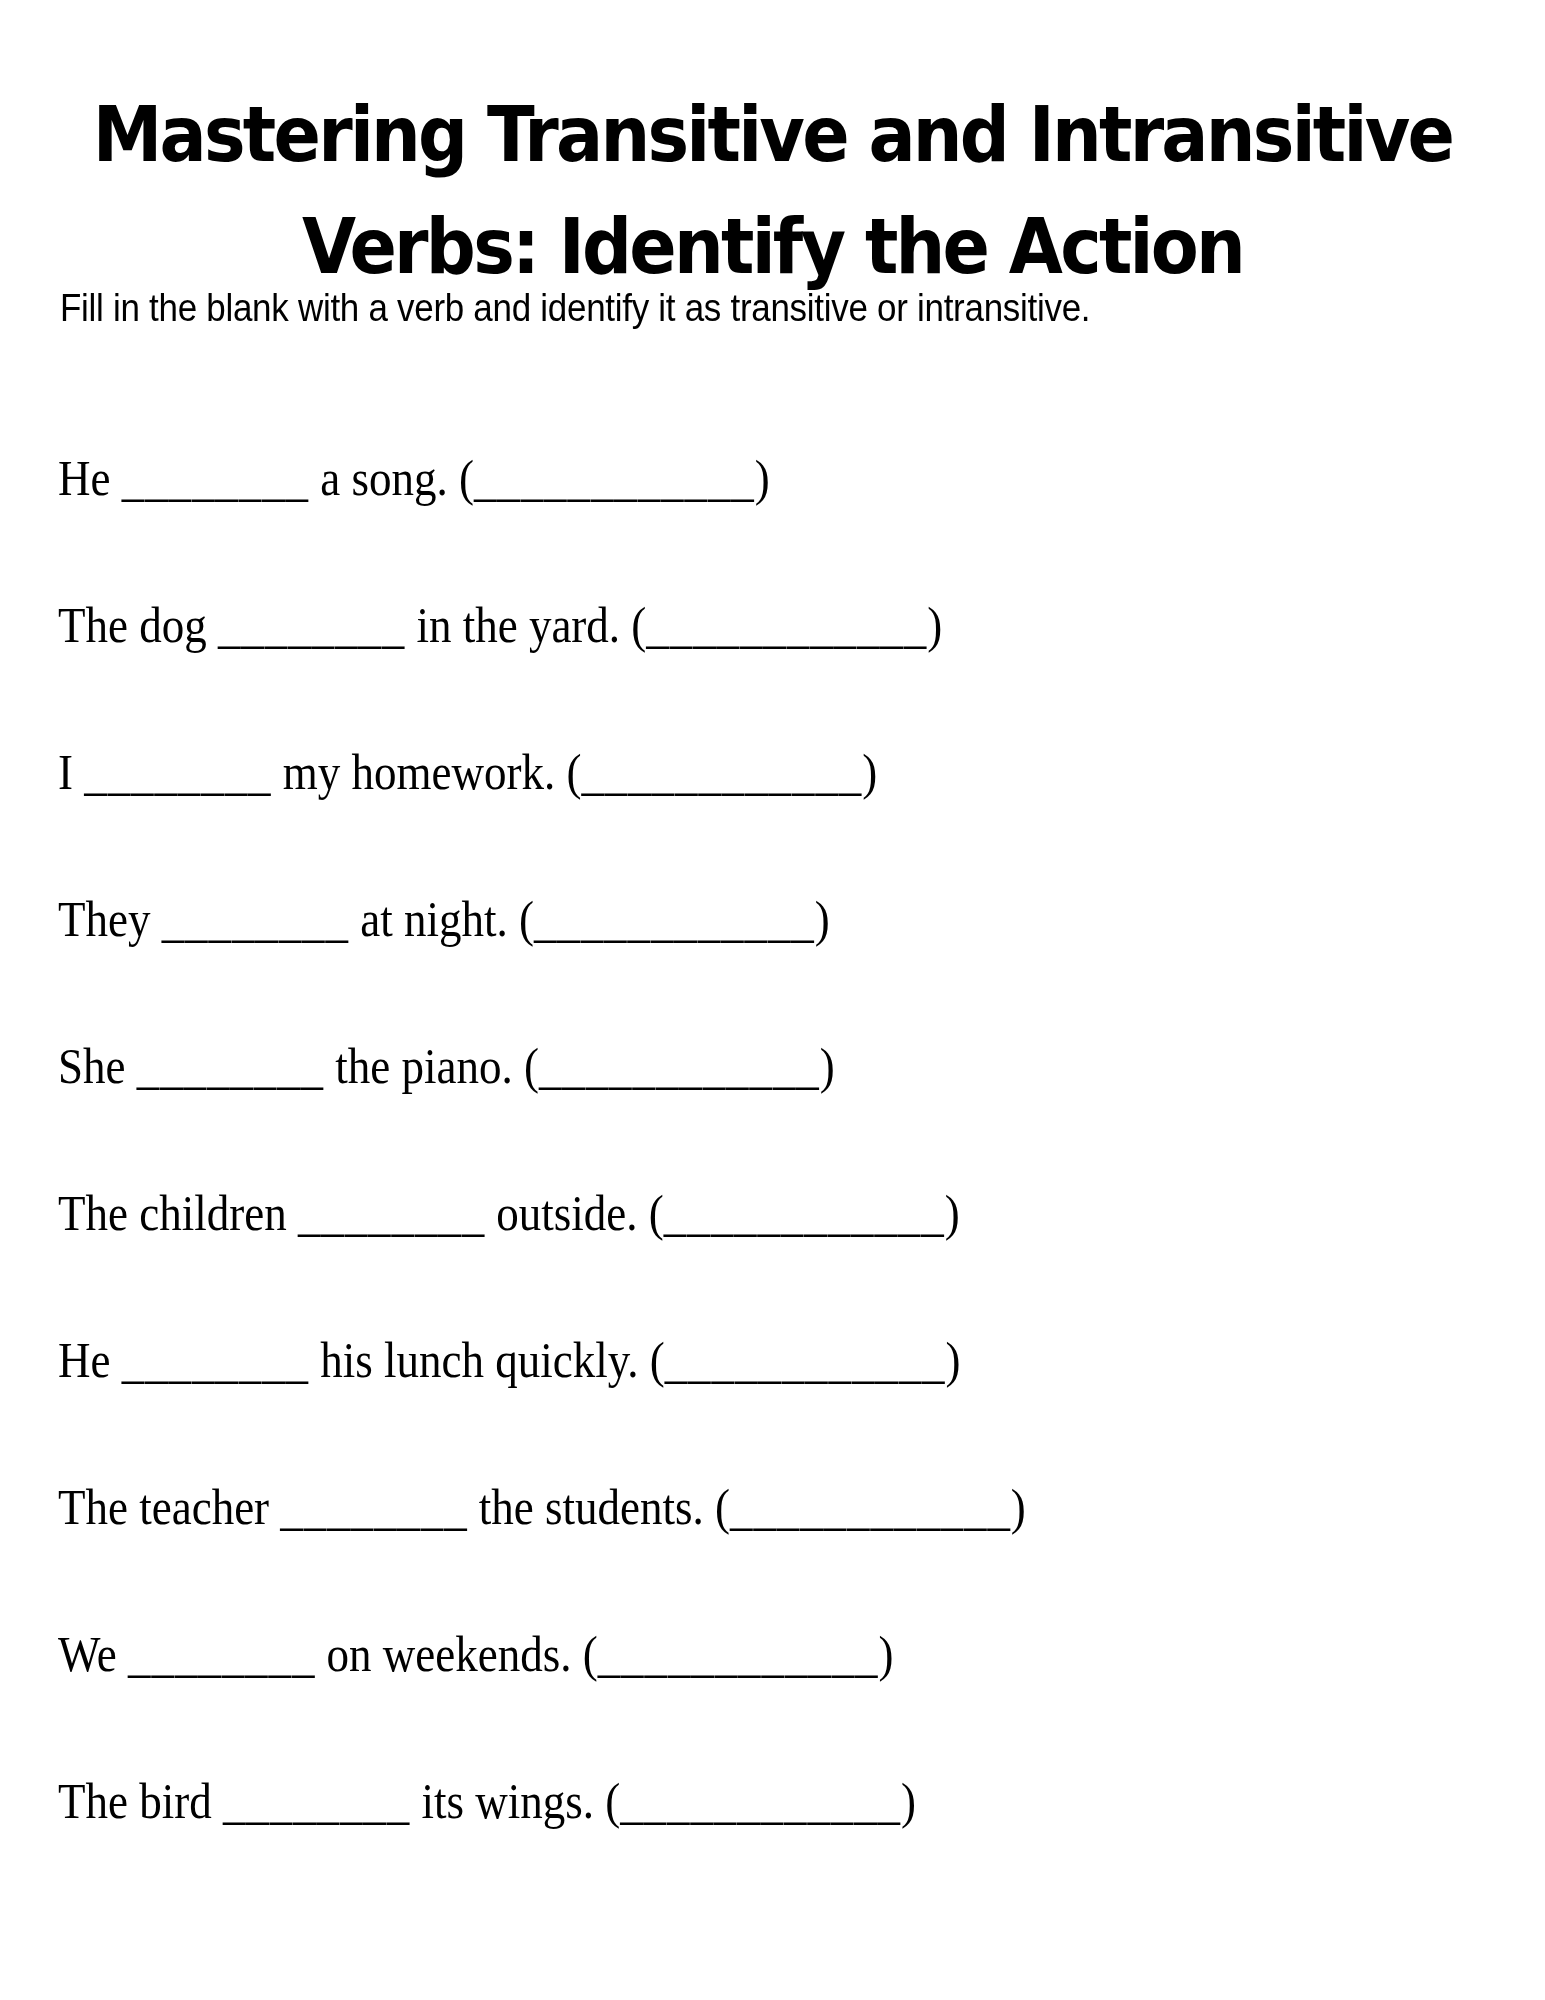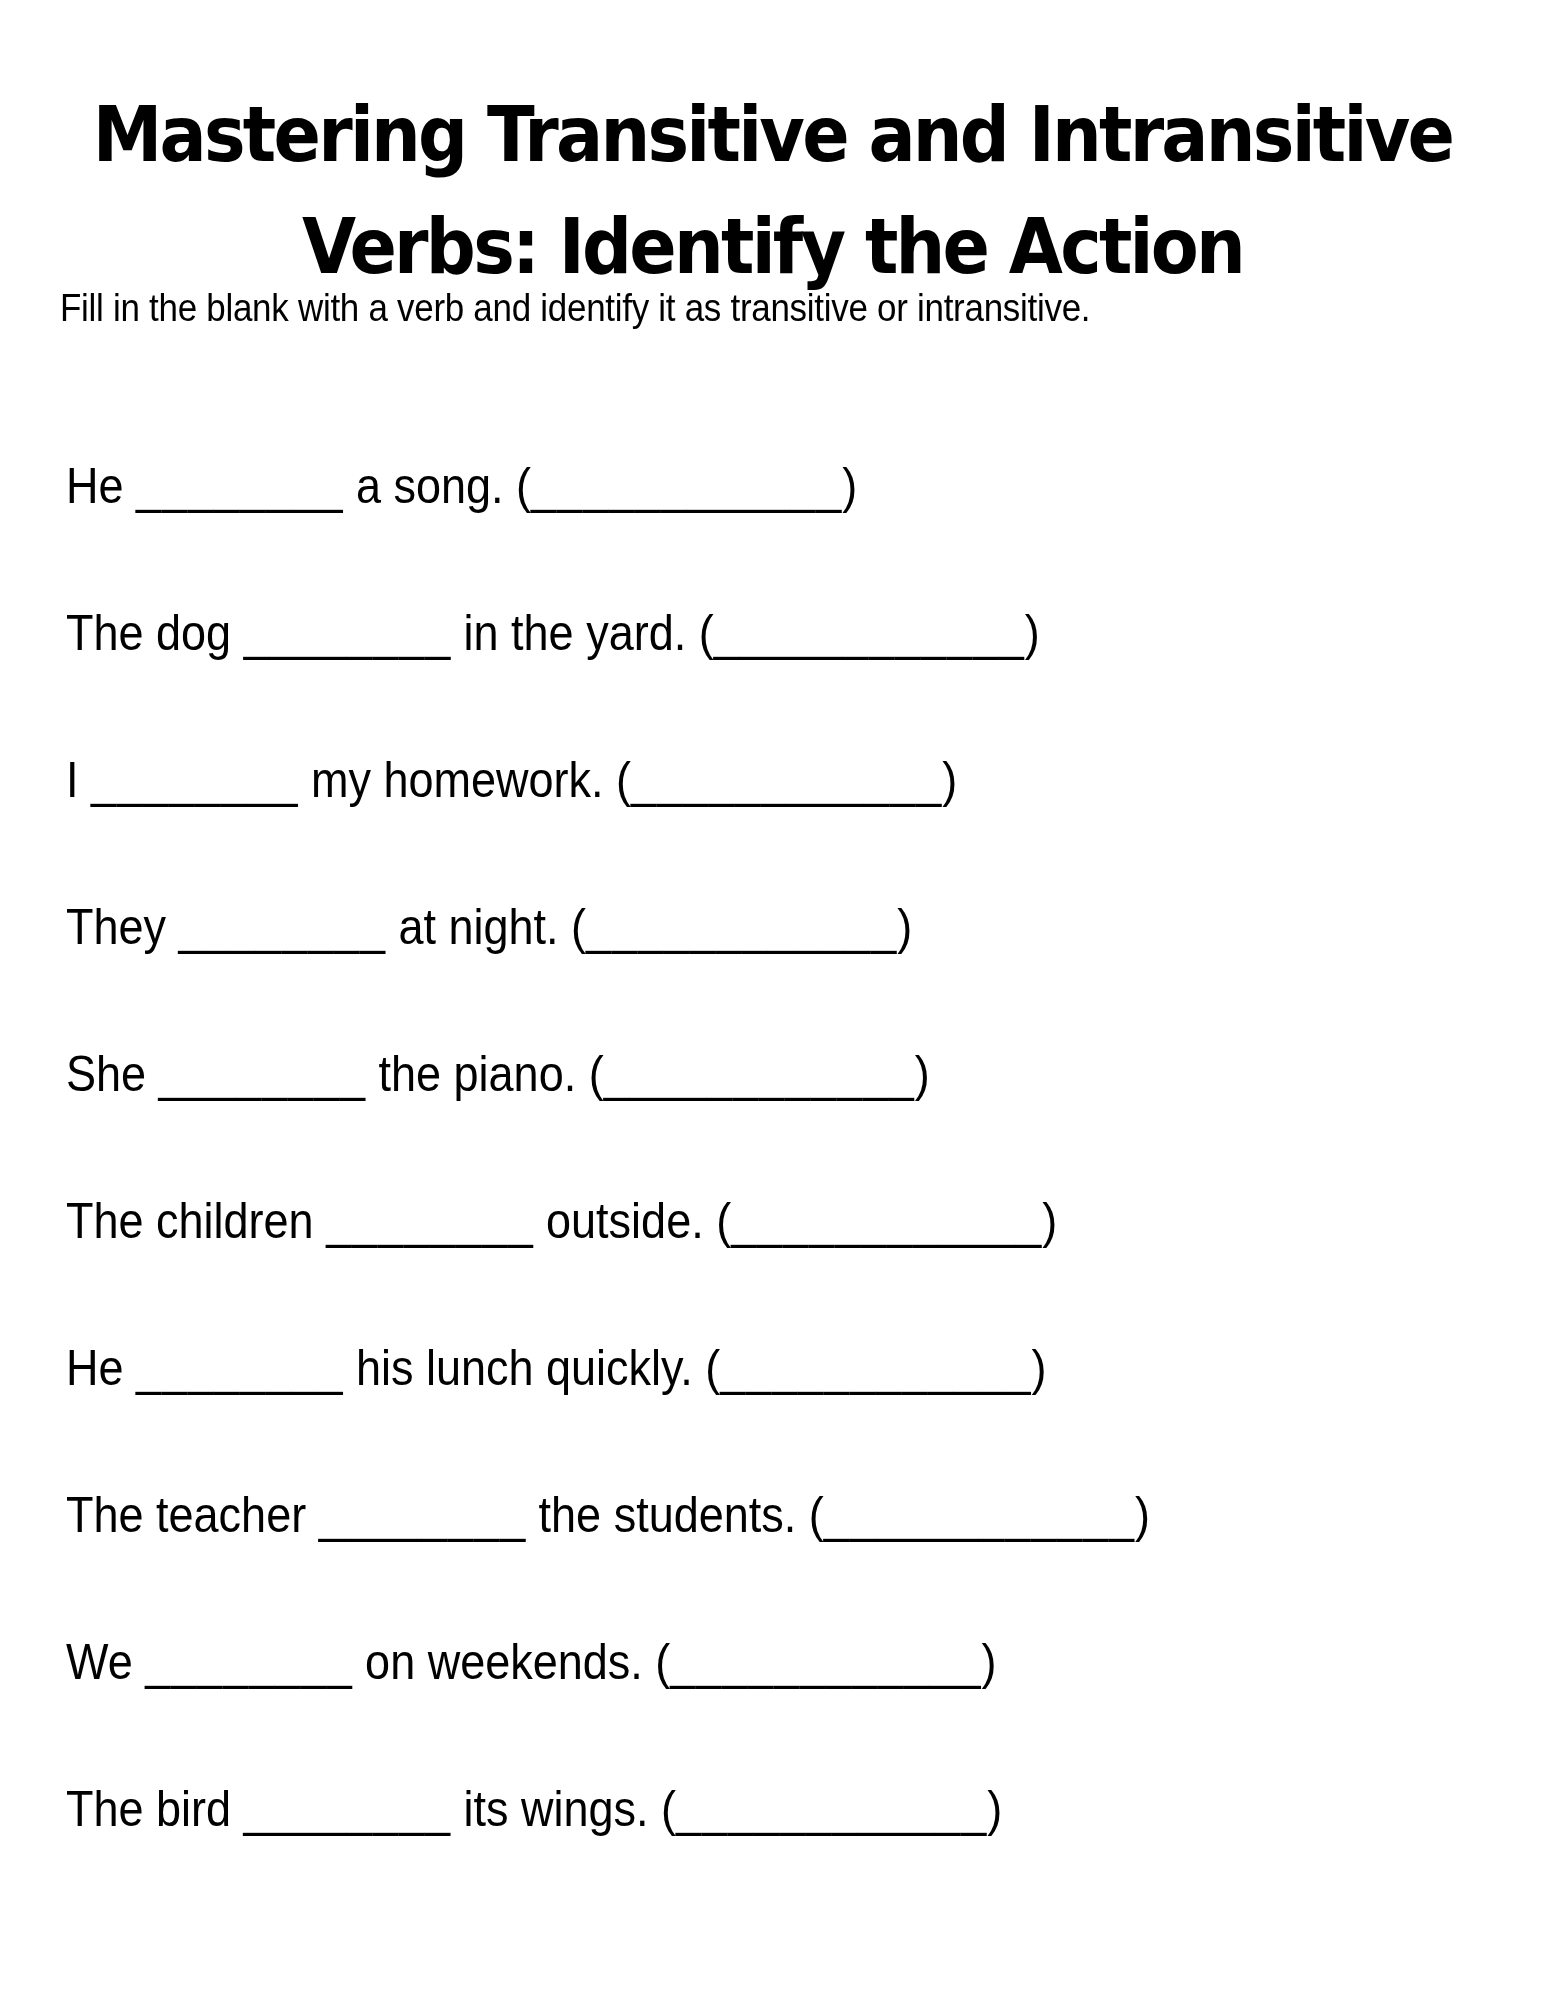--- a/index.html
+++ b/index.html
@@ -38,23 +38,24 @@
       line-height: 44px;
       letter-spacing: -0.3px;
       white-space: nowrap;
       transform: scaleX(0.92);
       transform-origin: left top;
     }
     .questions {
       position: absolute;
       top: 448px;
       left: 58px;
-      margin: 8px;
+      margin: 0;
       padding: 0;
       list-style: none;
+      font-family: Liberation Serif, serif;
     }
     .question {
       height: 147px;
       font-size: 50px;
       line-height: 60px;
       white-space: nowrap;
       transform: scaleX(0.9);
       transform-origin: left top;
     }
     .question span { white-space: pre; }

